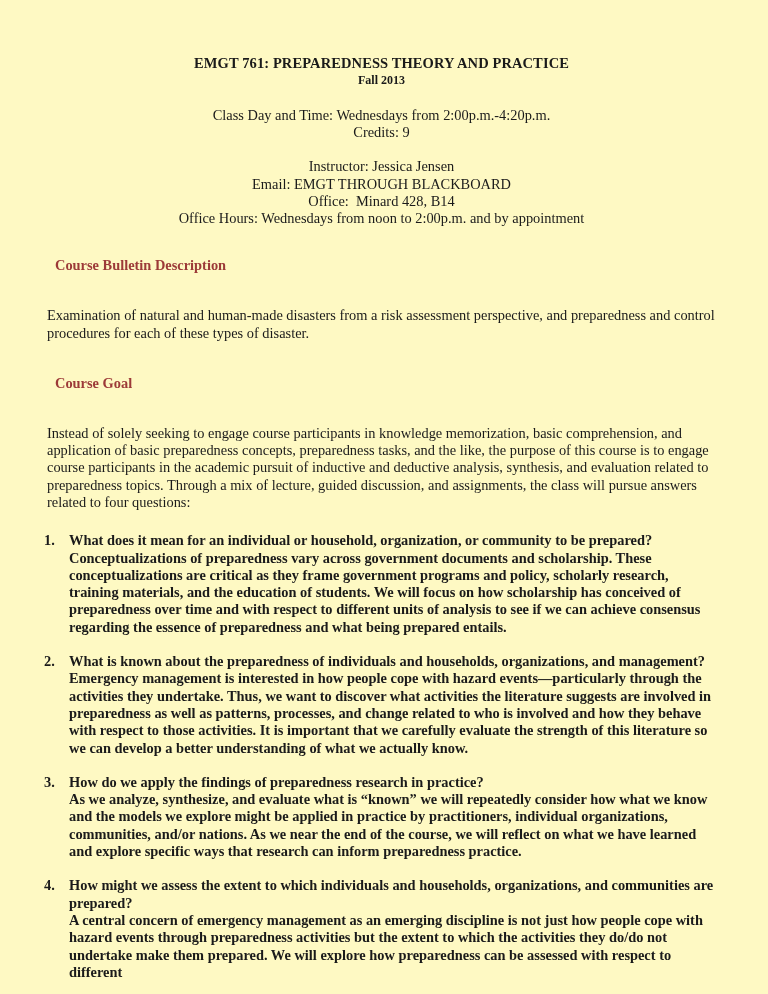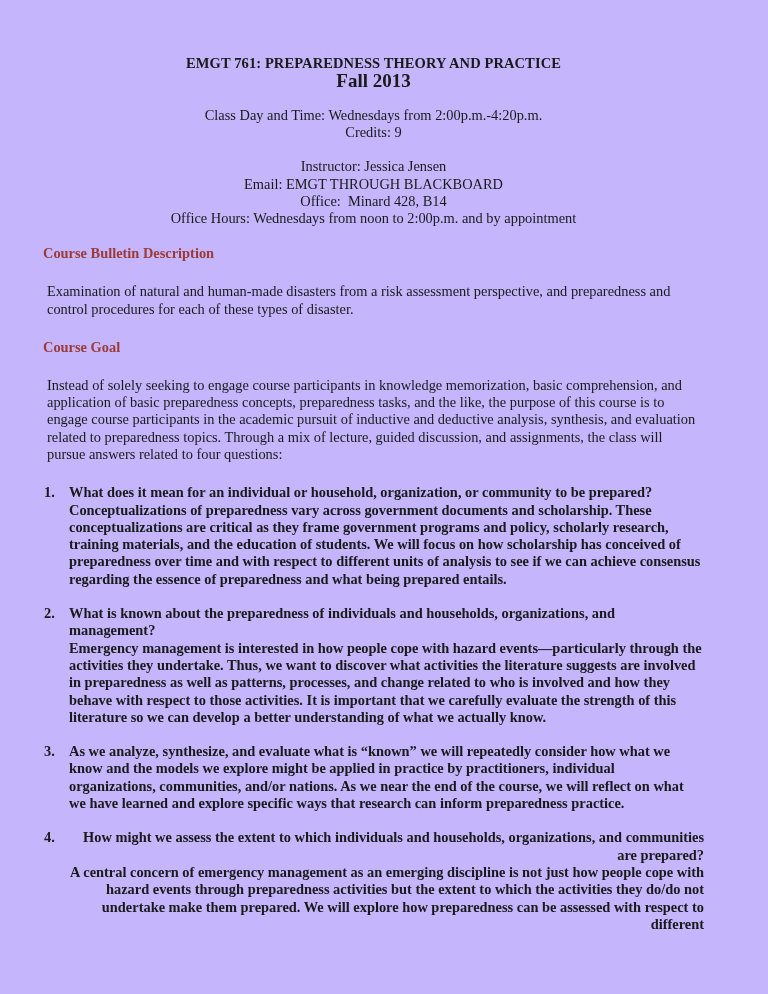--- a/index.html
+++ b/index.html
@@ -11,54 +11,54 @@
     width: 768px;
     height: 994px;
     font-family: "Liberation Serif", "DejaVu Serif", serif;
     color: #1a1a1a;
     -webkit-font-smoothing: antialiased;
   }
   .page {
     position: relative;
     width: 768px;
     height: 994px;
-    background: #c4b5fd;
+    background: #fef9c3;
     box-sizing: border-box;
-    padding: 55px 64px 0 43px;
+    padding: 55px 48px 0 43px;
   }
   .doc-title {
     text-align: center;
     font-weight: bold;
     font-size: 14.5px;
     line-height: 17px;
     letter-spacing: 0.1px;
     margin: 0;
   }
   .doc-subtitle {
     text-align: center;
     font-weight: bold;
-    font-size: 19px;
+    font-size: 12px;
     line-height: 17px;
     margin: 0 0 0 0;
   }
   .info-block {
     font-size: 14.4px;
     line-height: 17.2px;
     margin: 0;
     text-align: center;
   }
   .info-line {
     white-space: pre;
   }
   .section-heading {
     color: #9c3a38;
     font-weight: bold;
     font-size: 14.4px;
     line-height: 17px;
-    margin: 0;
+    margin: 12px;
   }
   p.body-text {
     font-size: 14.4px;
     line-height: 17.3px;
     margin: 4px;
     text-align: left;
   }
   ol.question-list {
     margin: 0;
     padding: 0;
@@ -68,21 +68,20 @@
   ol.question-list > li {
     position: relative;
     padding-left: 26px;
     font-size: 14.4px;
     line-height: 17.3px;
     margin: 0 0 17px 0;
     font-weight: bold;
   }
   ol.question-list > li:last-child {
     margin-bottom: 4px;
-    text-align: right;
   }
   ol.question-list > li::before {
     counter-increment: qitem;
     content: counter(qitem) ".";
     position: absolute;
     left: 1px;
     top: 0;
     width: 20px;
     text-align: left;
   }
@@ -137,20 +136,21 @@
   <ol class="question-list">
     <li>
       <span class="q-line">What does it mean for an individual or household, organization, or community to be prepared?</span>
       <span class="q-line">Conceptualizations of preparedness vary across government documents and scholarship. These conceptualizations are critical as they frame government programs and policy, scholarly research, training materials, and the education of students. We will focus on how scholarship has conceived of preparedness over time and with respect to different units of analysis to see if we can achieve consensus regarding the essence of preparedness and what being prepared entails.</span>
     </li>
     <li>
       <span class="q-line">What is known about the preparedness of individuals and households, organizations, and management?</span>
       <span class="q-line">Emergency management is interested in how people cope with hazard events—particularly through the activities they undertake. Thus, we want to discover what activities the literature suggests are involved in preparedness as well as patterns, processes, and change related to who is involved and how they behave with respect to those activities. It is important that we carefully evaluate the strength of this literature so we can develop a better understanding of what we actually know.</span>
     </li>
     <li>
+      <span class="q-line">How do we apply the findings of preparedness research in practice?</span>
       <span class="q-line">As we analyze, synthesize, and evaluate what is “known” we will repeatedly consider how what we know and the models we explore might be applied in practice by practitioners, individual organizations, communities, and/or nations. As we near the end of the course, we will reflect on what we have learned and explore specific ways that research can inform preparedness practice.</span>
     </li>
     <li>
       <span class="q-line">How might we assess the extent to which individuals and households, organizations, and communities are prepared?</span>
       <span class="q-line">A central concern of emergency management as an emerging discipline is not just how people cope with hazard events through preparedness activities but the extent to which the activities they do/do not undertake make them prepared. We will explore how preparedness can be assessed with respect to different</span>
     </li>
   </ol>
 
 </div>
 

